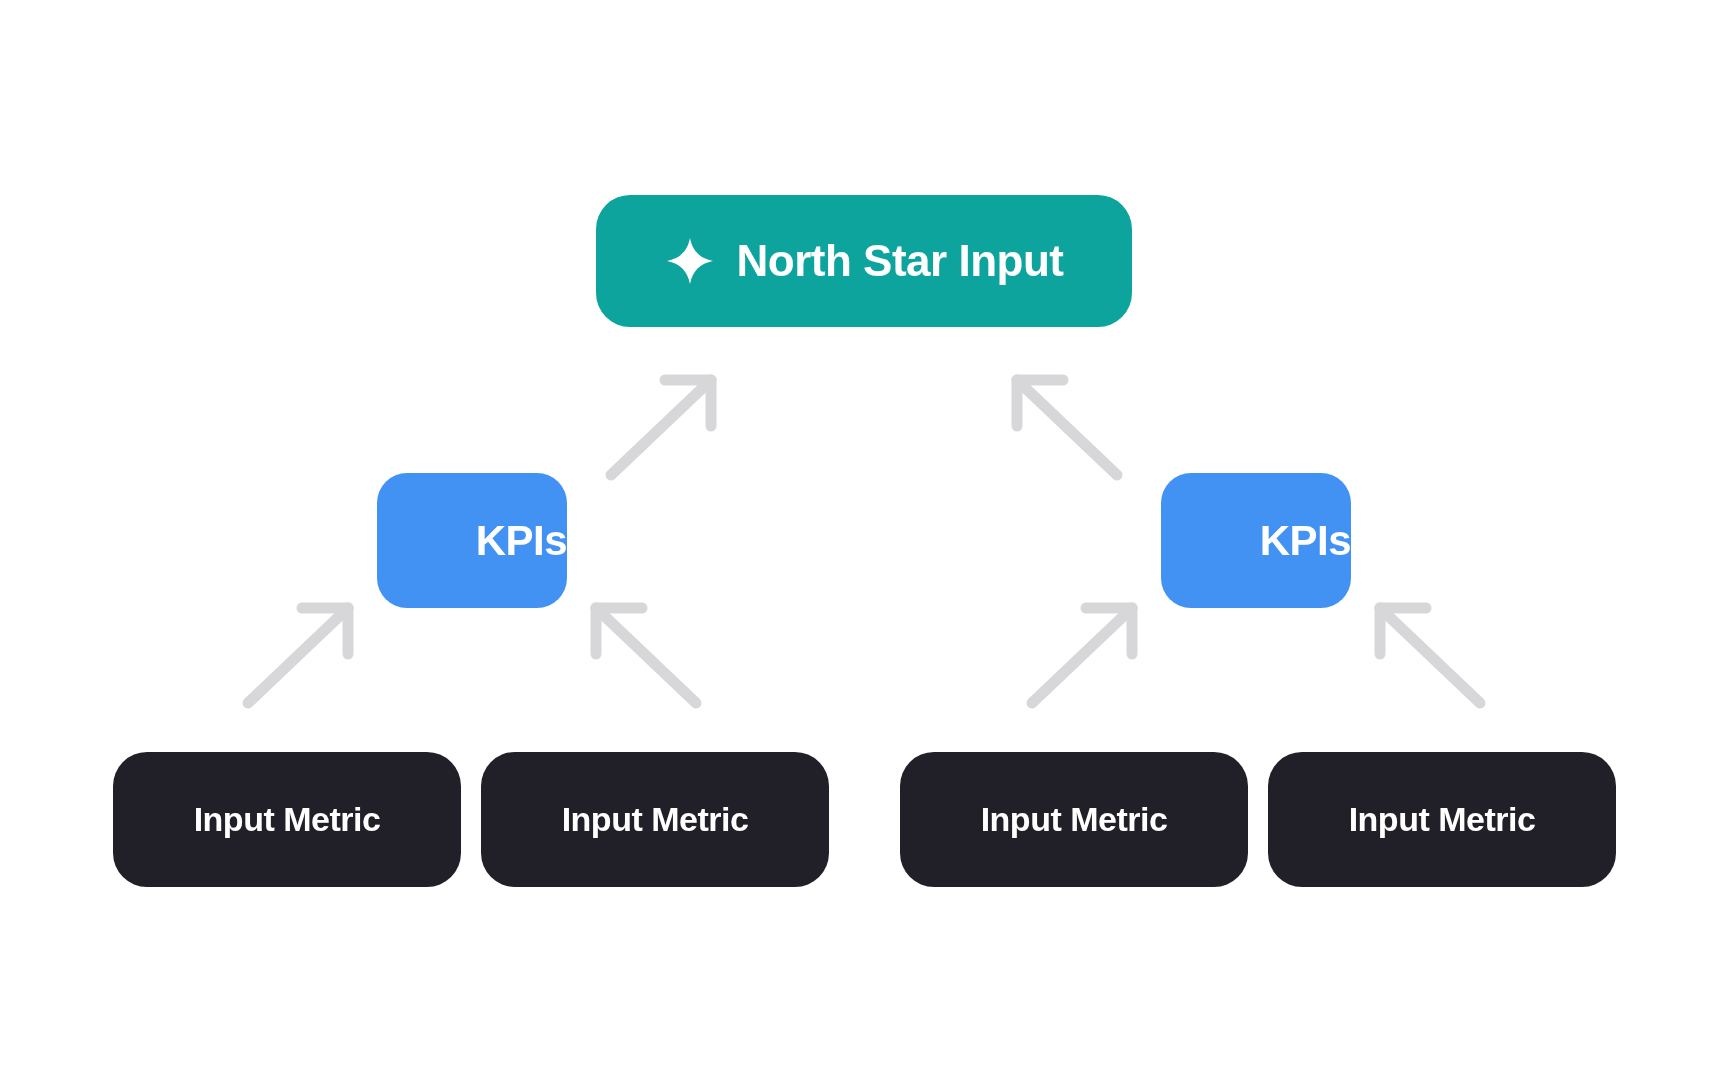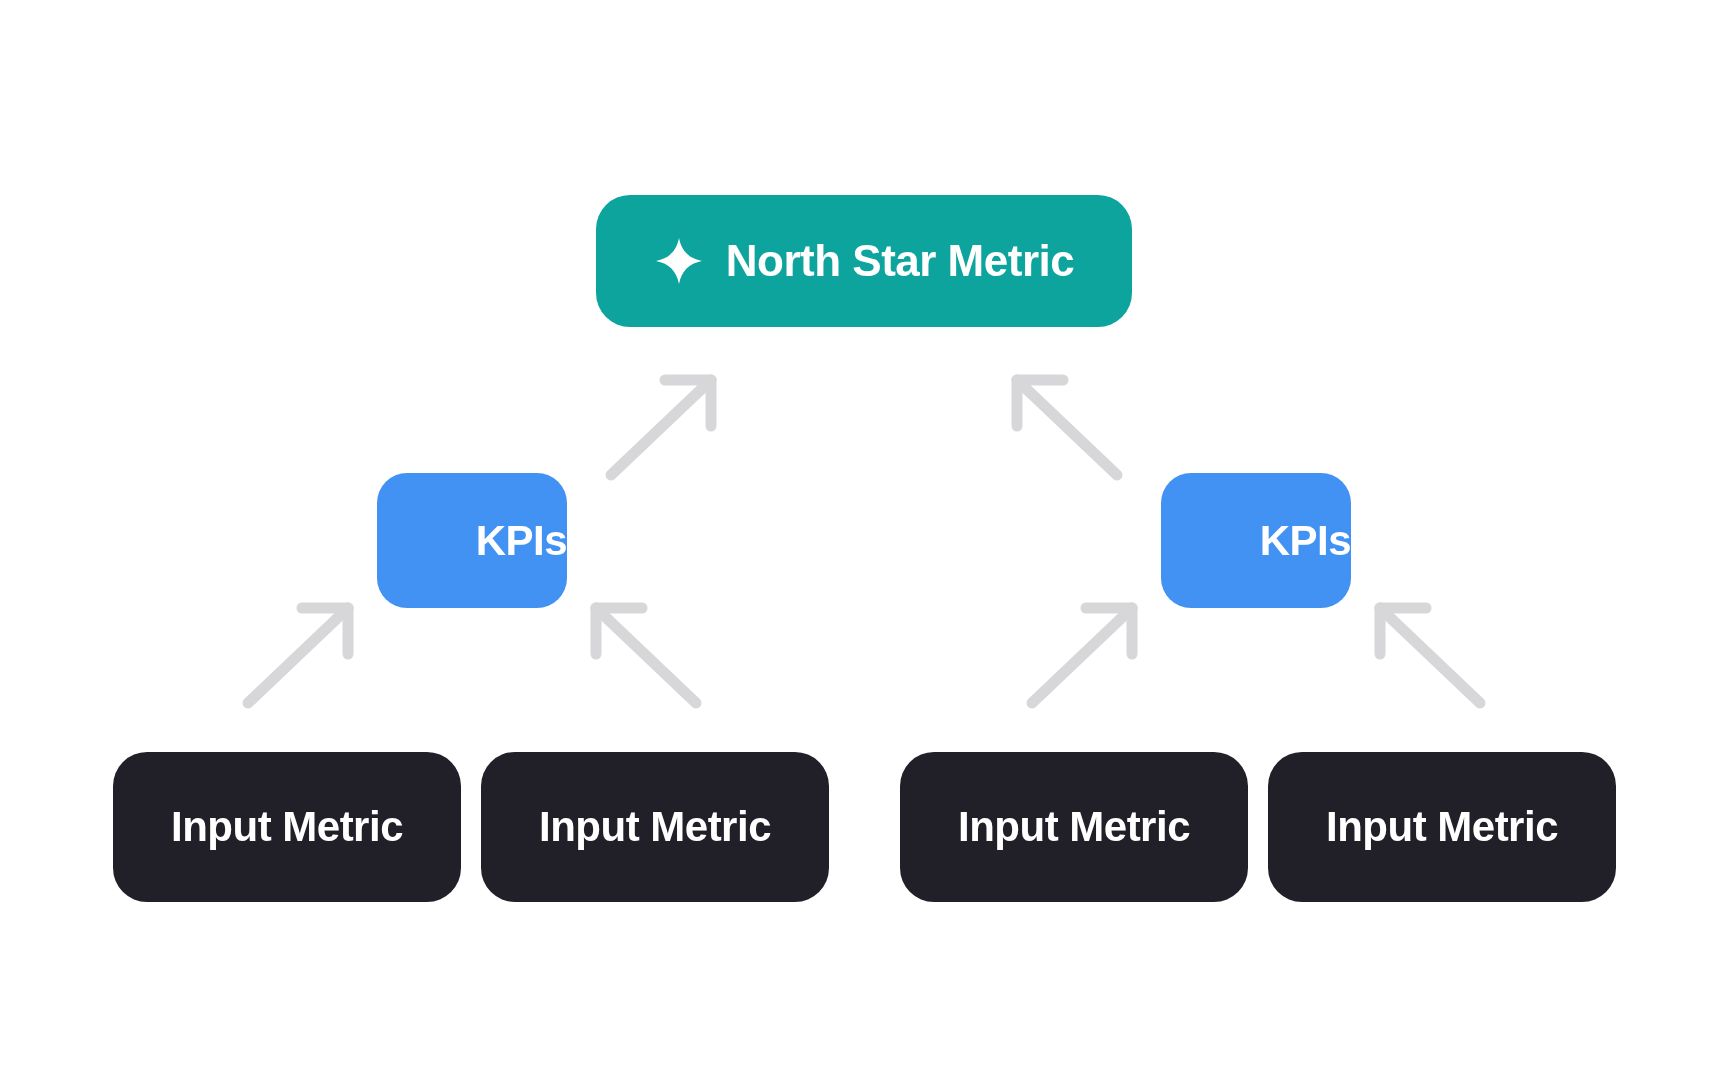--- a/index.html
+++ b/index.html
@@ -58,24 +58,24 @@
     border-radius: 30px;
     background: var(--blue, #4292F4);
     font-size: 42px;
     justify-content: flex-end;
   }
   .kpi-left  { left: 377px;  top: 473px; }
   .kpi-right { left: 1161px; top: 473px; }
   .input {
     top: 752px;
     width: 348px;
-    height: 150px;
+    height: 135px;
     border-radius: 34px;
     background: var(--dark, #212029);
-    font-size: 42px;
+    font-size: 34px;
   }
   .input-1 { left: 113px; }
   .input-2 { left: 481px; }
   .input-3 { left: 900px; }
   .input-4 { left: 1268px; }
 </style>
 </head>
 <body>
 
 <div class="canvas">
@@ -110,21 +110,21 @@
         <line x1="1480" y1="703" x2="1380" y2="608" stroke="#D7D7D9" stroke-width="11" stroke-linecap="round"></line>
         <line x1="1426" y1="608" x2="1380" y2="608" stroke="#D7D7D9" stroke-width="11" stroke-linecap="round"></line>
         <line x1="1380" y1="608" x2="1380" y2="654" stroke="#D7D7D9" stroke-width="11" stroke-linecap="round"></line>
       </g>
     </svg>
 
   <div class="node north-star">
     <svg class="sparkle" viewBox="0 0 48 48" xmlns="http://www.w3.org/2000/svg">
       <path d="M24 2 C26.5 14.5 33.5 21.5 46 24 C33.5 26.5 26.5 33.5 24 46 C21.5 33.5 14.5 26.5 2 24 C14.5 21.5 21.5 14.5 24 2 Z" fill="#ffffff"></path>
     </svg>
-    <span class="label">North Star Metric</span>
+    <span class="label">North Star Input</span>
   </div>
 
   <div class="node kpi kpi-left">
     <span class="label">KPIs</span>
   </div>
 
   <div class="node kpi kpi-right">
     <span class="label">KPIs</span>
   </div>
 

